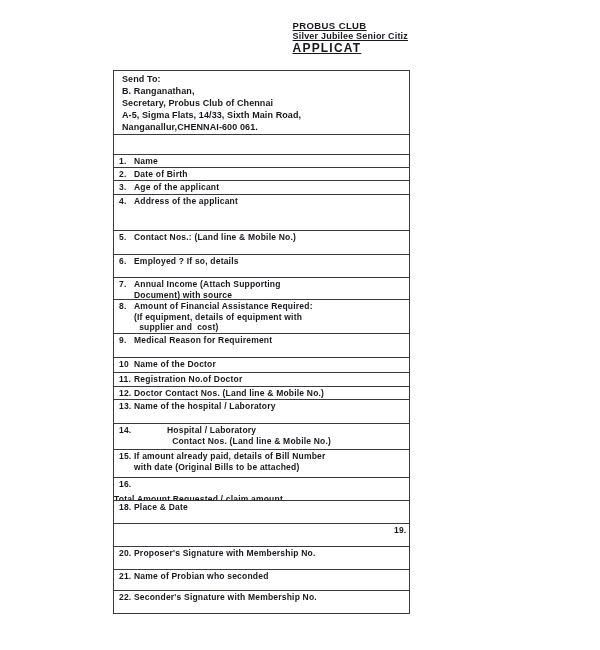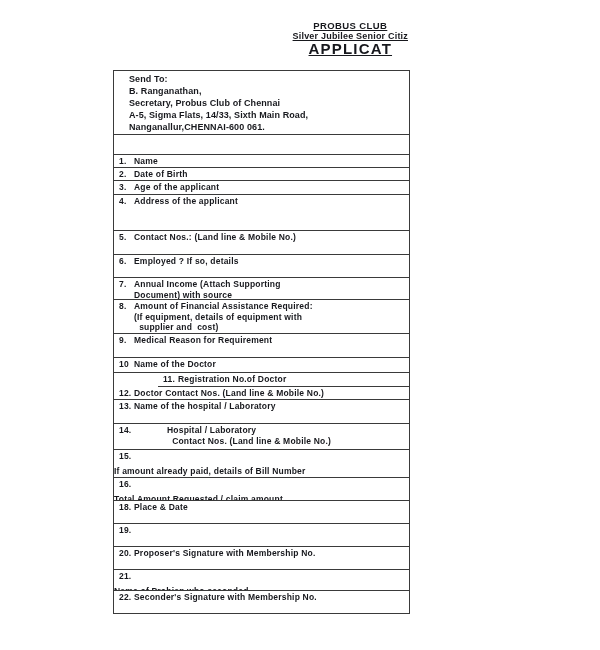--- a/index.html
+++ b/index.html
@@ -10,37 +10,37 @@
     background: #ffffff;
     overflow: hidden;
     font-family: "Liberation Sans", "DejaVu Sans", sans-serif;
     font-weight: bold;
     color: #17181d;
   }
   .doc-header {
     position: absolute;
     top: 20px;
     right: 192px;
-    text-align: center;
+    text-align: left;
     white-space: nowrap;
   }
   .doc-header .h1 {
     font-size: 9.5px;
     line-height: 11px;
     letter-spacing: 0.4px;
     text-decoration: underline;
   }
   .doc-header .h2 {
     font-size: 9px;
     line-height: 11px;
     letter-spacing: 0.2px;
     text-decoration: underline;
   }
   .doc-header .h3 {
-    font-size: 15px;
+    font-size: 12px;
     line-height: 13px;
     letter-spacing: 1.2px;
     text-decoration: underline;
   }
   .form-table {
     position: absolute;
     left: 113px;
     top: 70px;
     width: 295px;
     border: 1px solid #3a3a3a;
@@ -64,21 +64,21 @@
   }
   .row-label {
     flex: 1;
     font-size: 8.5px;
     line-height: 10.5px;
     letter-spacing: 0.2px;
     white-space: pre-wrap;
   }
   .form-row.address { padding-top: 2px; }
   .form-row.address .row-label {
-    margin-left: 15px;
+    margin-left: 8px;
     font-size: 9px;
     line-height: 12px;
     letter-spacing: 0.1px;
   }
 </style>
 </head>
 <body>
 
 <div class="page">
 
@@ -133,58 +133,58 @@
   supplier and  cost)</div>
       </div>
       <div class="form-row" style="height: 24px;">
         <span class="row-num">9.</span>
         <div class="row-label">Medical Reason for Requirement</div>
       </div>
       <div class="form-row" style="height: 15px;">
         <span class="row-num">10</span>
         <div class="row-label">Name of the Doctor</div>
       </div>
-      <div class="form-row" style="height: 14px; margin-left: 44px;">
+      <div class="form-row" style="height: 14px;">
         <span class="row-num">11.</span>
         <div class="row-label">Registration No.of Doctor</div>
       </div>
       <div class="form-row" style="height: 13px;">
         <span class="row-num">12.</span>
         <div class="row-label">Doctor Contact Nos. (Land line &amp; Mobile No.)</div>
       </div>
       <div class="form-row" style="height: 24px;">
         <span class="row-num">13.</span>
         <div class="row-label">Name of the hospital / Laboratory</div>
       </div>
       <div class="form-row" style="height: 26px; gap: 33px;">
         <span class="row-num">14.</span>
         <div class="row-label">Hospital / Laboratory
   Contact Nos. (Land line &amp; Mobile No.)</div>
       </div>
-      <div class="form-row" style="height: 28px; flex-direction: column;">
+      <div class="form-row" style="height: 28px;">
         <span class="row-num">15.</span>
         <div class="row-label">If amount already paid, details of Bill Number
 with date (Original Bills to be attached)</div>
       </div>
       <div class="form-row" style="height: 23px; flex-direction: column;">
         <span class="row-num">16.</span>
         <div class="row-label">Total Amount Requested / claim amount</div>
       </div>
       <div class="form-row" style="height: 23px;">
         <span class="row-num">18.</span>
         <div class="row-label">Place &amp; Date</div>
       </div>
-      <div class="form-row" style="height: 23px;">
+      <div class="form-row" style="height: 23px; justify-content: flex-end;">
         <span class="row-num">19.</span>
       </div>
       <div class="form-row" style="height: 23px;">
         <span class="row-num">20.</span>
         <div class="row-label">Proposer's Signature with Membership No.</div>
       </div>
-      <div class="form-row" style="height: 21px; flex-direction: column;">
+      <div class="form-row" style="height: 21px;">
         <span class="row-num">21.</span>
         <div class="row-label">Name of Probian who seconded</div>
       </div>
       <div class="form-row" style="height: 22px;">
         <span class="row-num">22.</span>
         <div class="row-label">Seconder's Signature with Membership No.</div>
       </div>
     </div>
 
 </div>

